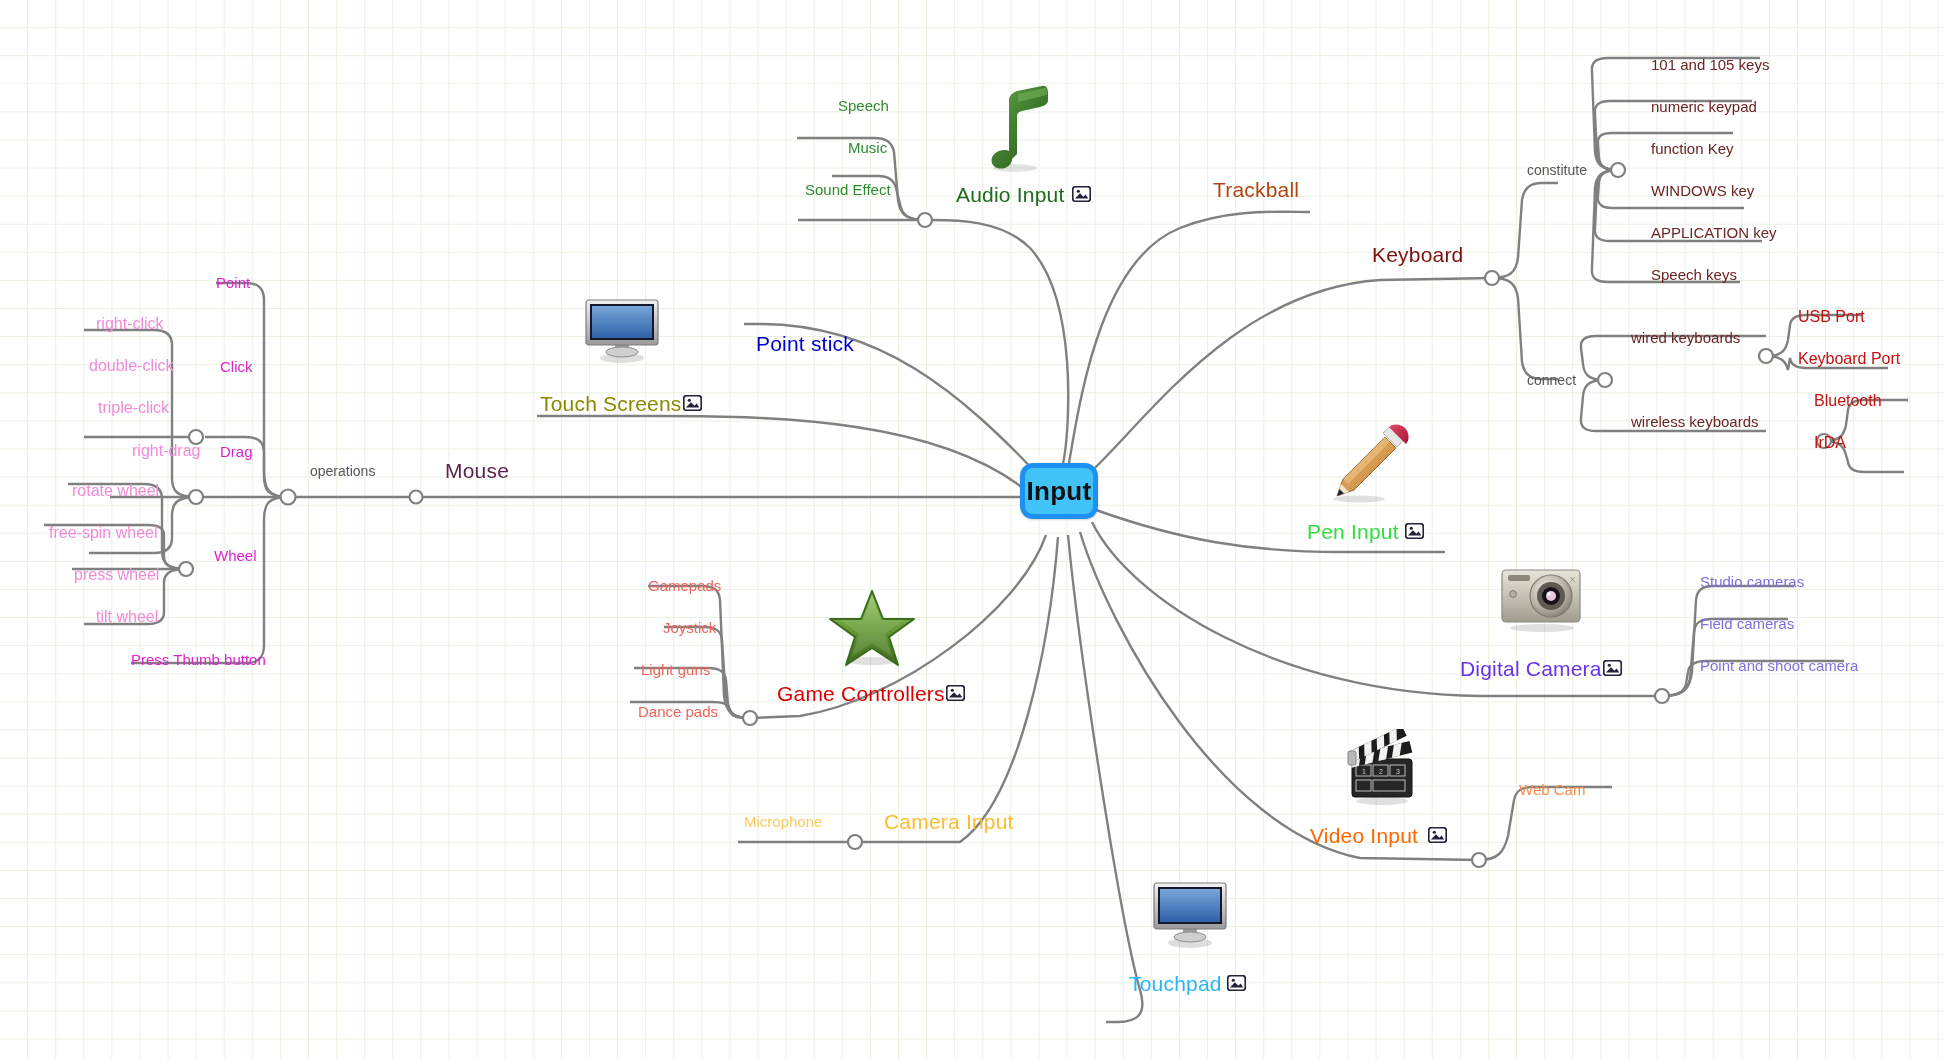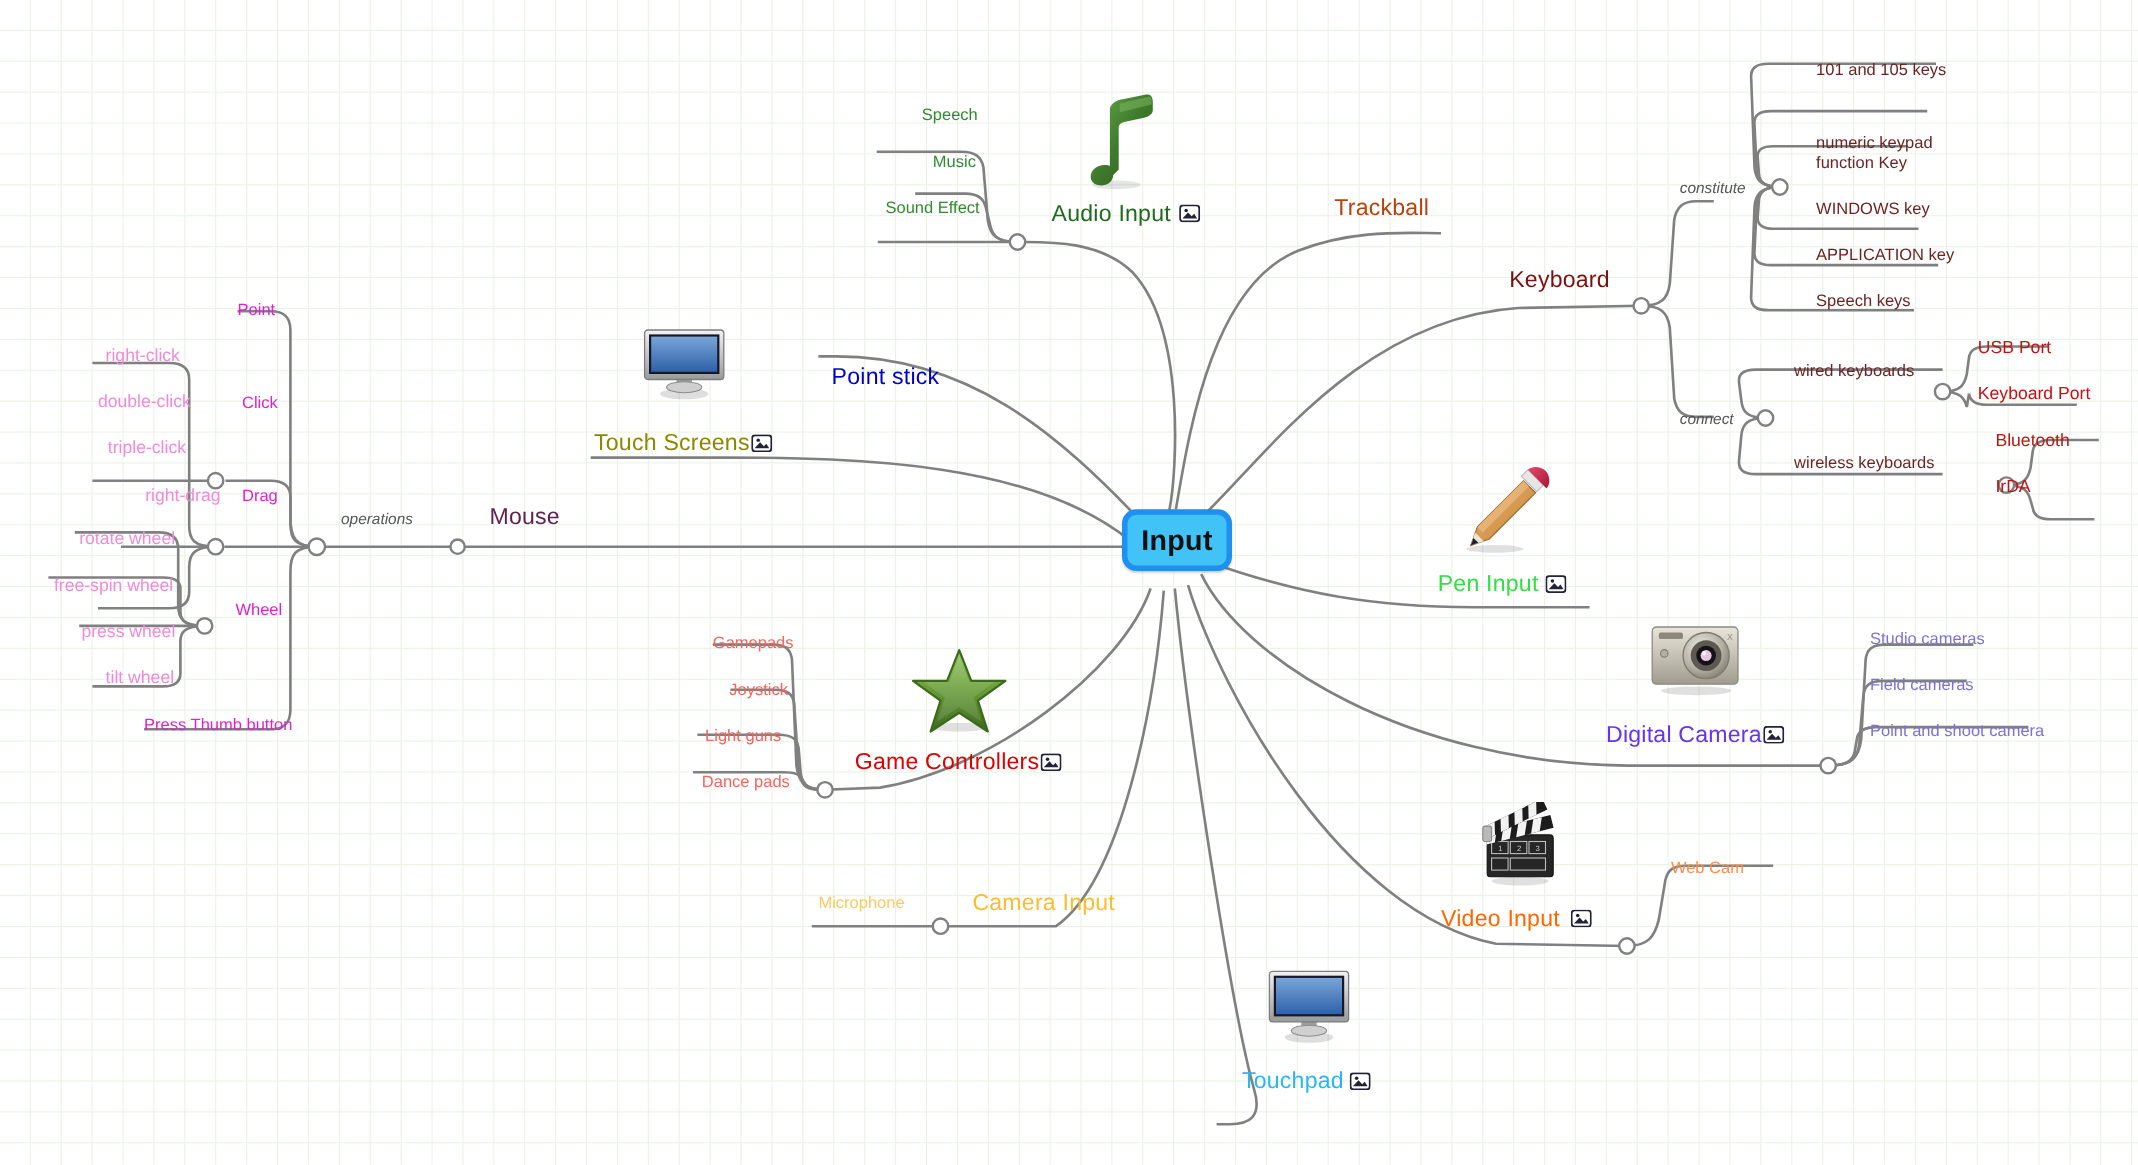--- a/index.html
+++ b/index.html
@@ -26,21 +26,21 @@
     line-height:1;
     transform:translateY(-50%);
   }
   
   .l1{font-size:21px;font-weight:normal;letter-spacing:.2px;}
   
   .l2{font-size:15px;}
   
   .l3{font-size:16px;}
   
-  .rel{font-size:14px;color:#555555;font-style:italic;}
+  .rel{font-size:14px;color:#555555;}
 
   
   #root{
     position:absolute;
     box-sizing:border-box;
     border:5px solid #1e90f0;
     background:#41c3f7;
     border-radius:13px;
     display:flex;align-items:center;justify-content:center;
     box-shadow:0 1px 2px rgba(0,0,0,.18);
@@ -159,21 +159,21 @@
       <circle cx="1605" cy="380" r="7"></circle>
       <circle cx="1766" cy="356" r="7"></circle>
       <circle cx="1824" cy="441" r="7"></circle>
       <circle cx="1662" cy="696" r="7"></circle>
       <circle cx="1479" cy="860" r="7"></circle>
       <circle cx="855" cy="842" r="7"></circle>
       <circle cx="750" cy="718" r="7"></circle>
     </g>
   </svg>
 
-  <div id="root" style="left:1020px;top:463px;width:100px;height:56px;">
+  <div id="root" style="left:1020px;top:463px;width:78px;height:56px;">
     <span>Input</span>
   </div>
 
   <div class="lbl l1" style="left:445px;top:470px;color:#5e2150;">Mouse</div>
   <div class="lbl rel" style="left:310px;top:471px;">operations</div>
 
   <div class="lbl l2" style="left:216px;top:282px;color:#dd22cc;">Point</div>
   <div class="lbl l2" style="left:220px;top:366px;color:#dd22cc;">Click</div>
   <div class="lbl l3" style="left:96px;top:324px;color:#f08ad8;">right-click</div>
   <div class="lbl l3" style="left:89px;top:366px;color:#f08ad8;">double-click</div>
@@ -235,21 +235,21 @@
   <div class="lbl l2" style="left:848px;top:147px;color:#2e8b2e;">Music</div>
   <div class="lbl l2" style="left:805px;top:189px;color:#2e8b2e;">Sound Effect</div>
 
   <div class="lbl l1" style="left:1213px;top:189px;color:#b5420f;">Trackball</div>
 
   <div class="lbl l1" style="left:1372px;top:254px;color:#7b1010;">Keyboard</div>
   <div class="lbl rel" style="left:1527px;top:170px;">constitute</div>
   <div class="lbl rel" style="left:1527px;top:380px;">connect</div>
 
   <div class="lbl l2" style="left:1651px;top:64px;color:#6b2323;">101 and 105 keys</div>
-  <div class="lbl l2" style="left:1651px;top:106px;color:#6b2323;margin-top:24px;">numeric keypad</div>
+  <div class="lbl l2" style="left:1651px;top:106px;color:#6b2323;">numeric keypad</div>
   <div class="lbl l2" style="left:1651px;top:148px;color:#6b2323;">function Key</div>
   <div class="lbl l2" style="left:1651px;top:190px;color:#6b2323;">WINDOWS key</div>
   <div class="lbl l2" style="left:1651px;top:232px;color:#6b2323;">APPLICATION key</div>
   <div class="lbl l2" style="left:1651px;top:274px;color:#6b2323;">Speech keys</div>
 
   <div class="lbl l2" style="left:1631px;top:337px;color:#6b2323;">wired keyboards</div>
   <div class="lbl l2" style="left:1631px;top:421px;color:#6b2323;">wireless keyboards</div>
   <div class="lbl l3" style="left:1798px;top:317px;color:#c41010;">USB Port</div>
   <div class="lbl l3" style="left:1798px;top:359px;color:#c41010;">Keyboard Port</div>
   <div class="lbl l3" style="left:1814px;top:401px;color:#c41010;">Bluetooth</div>

